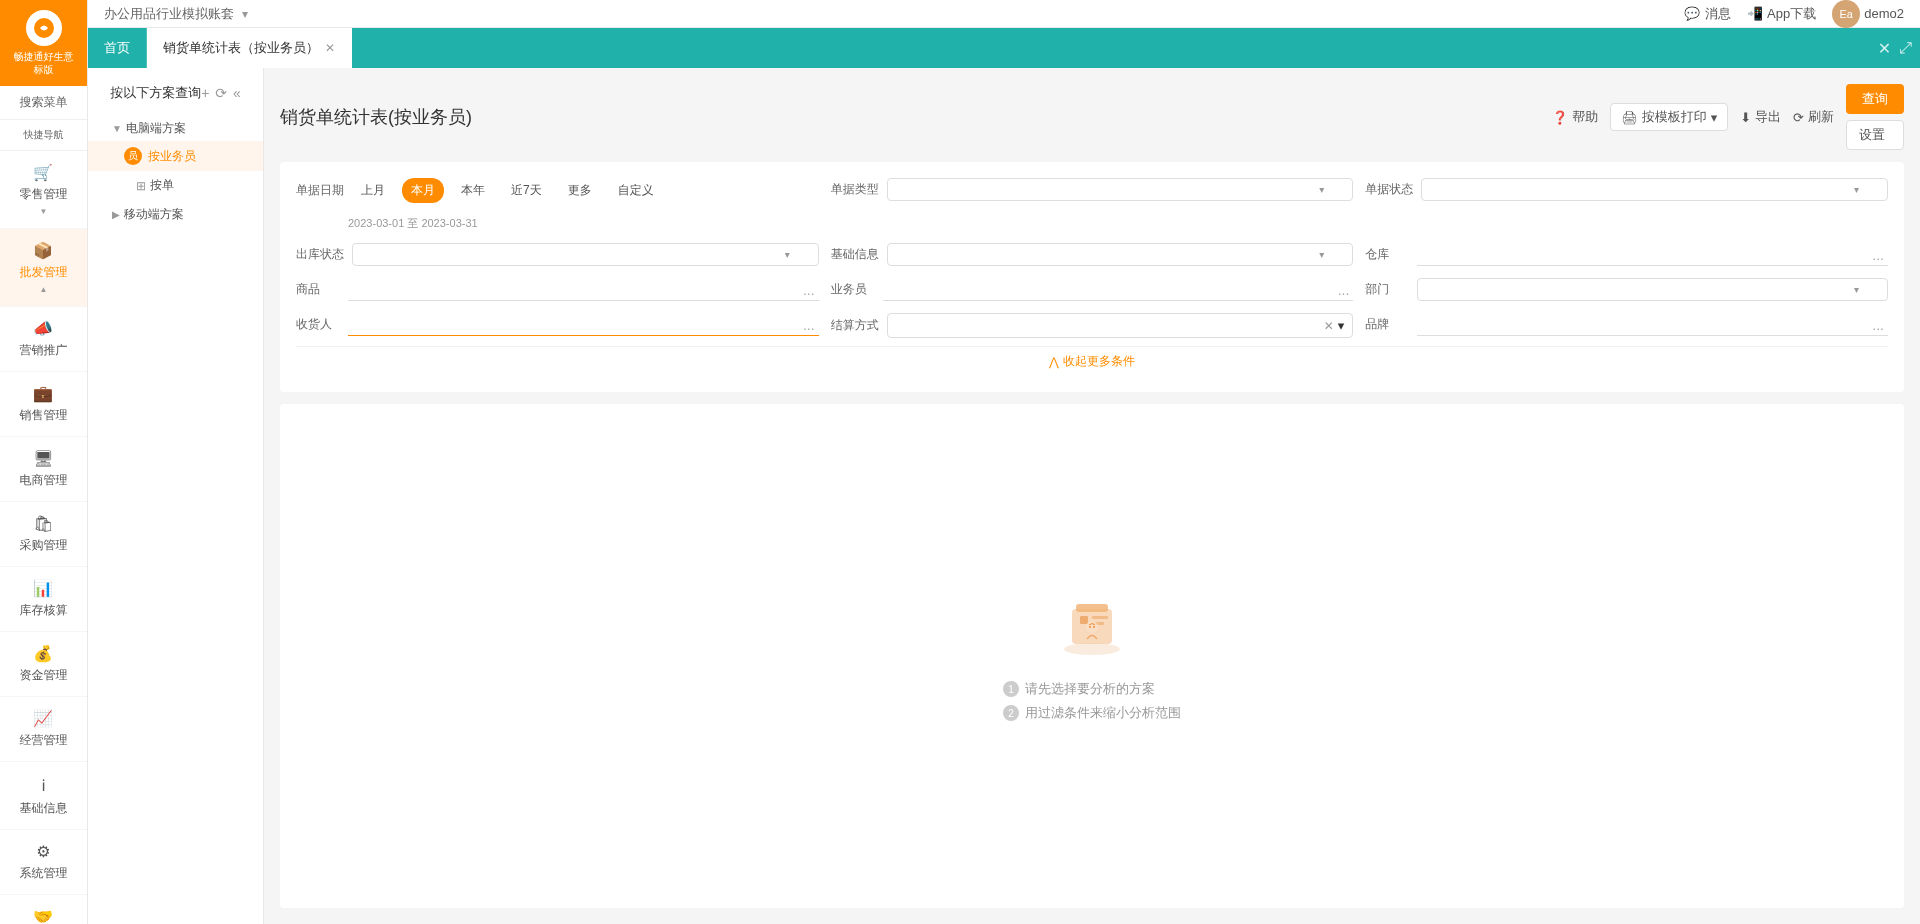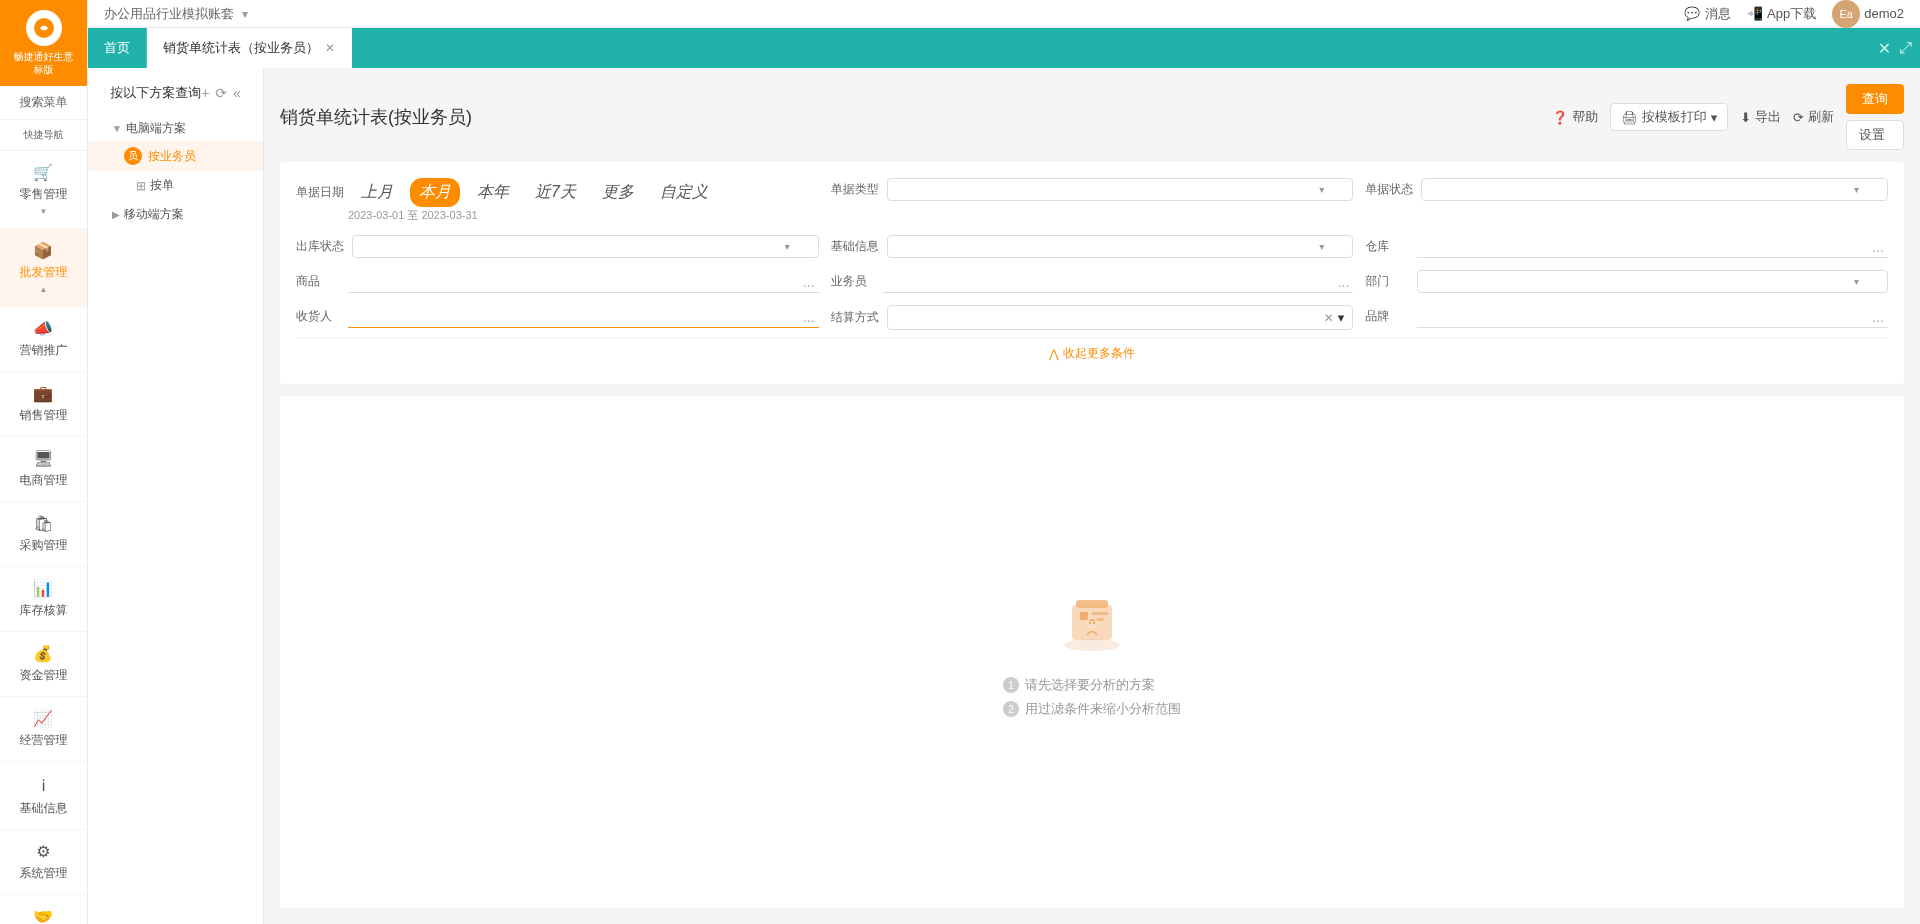--- a/index.html
+++ b/index.html
@@ -73,21 +73,21 @@
     .filter-panel { background: #fff; border-radius: 4px; padding: 16px; margin-bottom: 12px; }
     .filter-control { flex: 1; position: relative; }
     .filter-input { width: 100%; border: none; border-bottom: 1px solid #ddd; padding: 4px 24px 4px 4px; font-size: 12px; color: #333; outline: none; background: transparent; }
     .filter-input.active-underline { border-bottom-color: #ff8c00; }
     .filter-dropdown { position: relative; border: 1px solid #ddd; border-radius: 4px; padding: 5px 28px 5px 8px; font-size: 12px; color: #333; background: #fff; cursor: pointer; display: flex; align-items: center; justify-content: space-between; }
     .filter-dropdown .arrow { color: #999; font-size: 10px; }
     .filter-dots { position: absolute; right: 4px; top: 50%; transform: translateY(-50%); color: #aaa; cursor: pointer; font-size: 14px; }
 
     
     .date-filter-row { display: flex; align-items: center; gap: 8px; }
-    .date-btn { padding: 3px 8px; border-radius: 3px; font-size: 16px; color: #555; cursor: pointer; border: 1px solid transparent; font-style: italic; }
+    .date-btn { padding: 3px 8px; border-radius: 3px; font-size: 12px; color: #555; cursor: pointer; border: 1px solid transparent; }
     .date-btn.active { background: #ff8c00; color: #fff; border-radius: 12px; }
 
     
     .filter-group { display: grid; grid-template-columns: 1fr 1fr 1fr; gap: 12px; align-items: start; }
     .filter-item { display: flex; align-items: center; gap: 8px; }
     .filter-item-label { font-size: 12px; color: #666; white-space: nowrap; min-width: 44px; }
 
     
     .collapse-btn { display: flex; align-items: center; justify-content: center; padding: 6px; color: #ff8c00; cursor: pointer; font-size: 12px; gap: 4px; border-top: 1px solid #f0f0f0; margin-top: 8px; }
 
@@ -303,21 +303,21 @@
             <span class="filter-item-label">单据状态</span>
             <div class="filter-control" style="flex:1;position:relative;">
               <div class="filter-dropdown" style="width:100%;">
                 <span></span>
                 <span class="arrow">▾</span>
               </div>
             </div>
           </div>
         </div>
 
-        <div style="margin-top:0;padding-bottom:4px;">
+        <div style="margin-top:12px;padding-bottom:4px;">
           <span style="font-size:11px;color:#999;margin-left:52px;">2023-03-01 至 2023-03-31</span>
         </div>
 
         <div class="filter-group" style="margin-top:8px;">
           <div class="filter-item">
             <span class="filter-item-label">出库状态</span>
             <div class="filter-control" style="flex:1;position:relative;">
               <div class="filter-dropdown" style="width:100%;">
                 <span></span>
                 <span class="arrow">▾</span>

